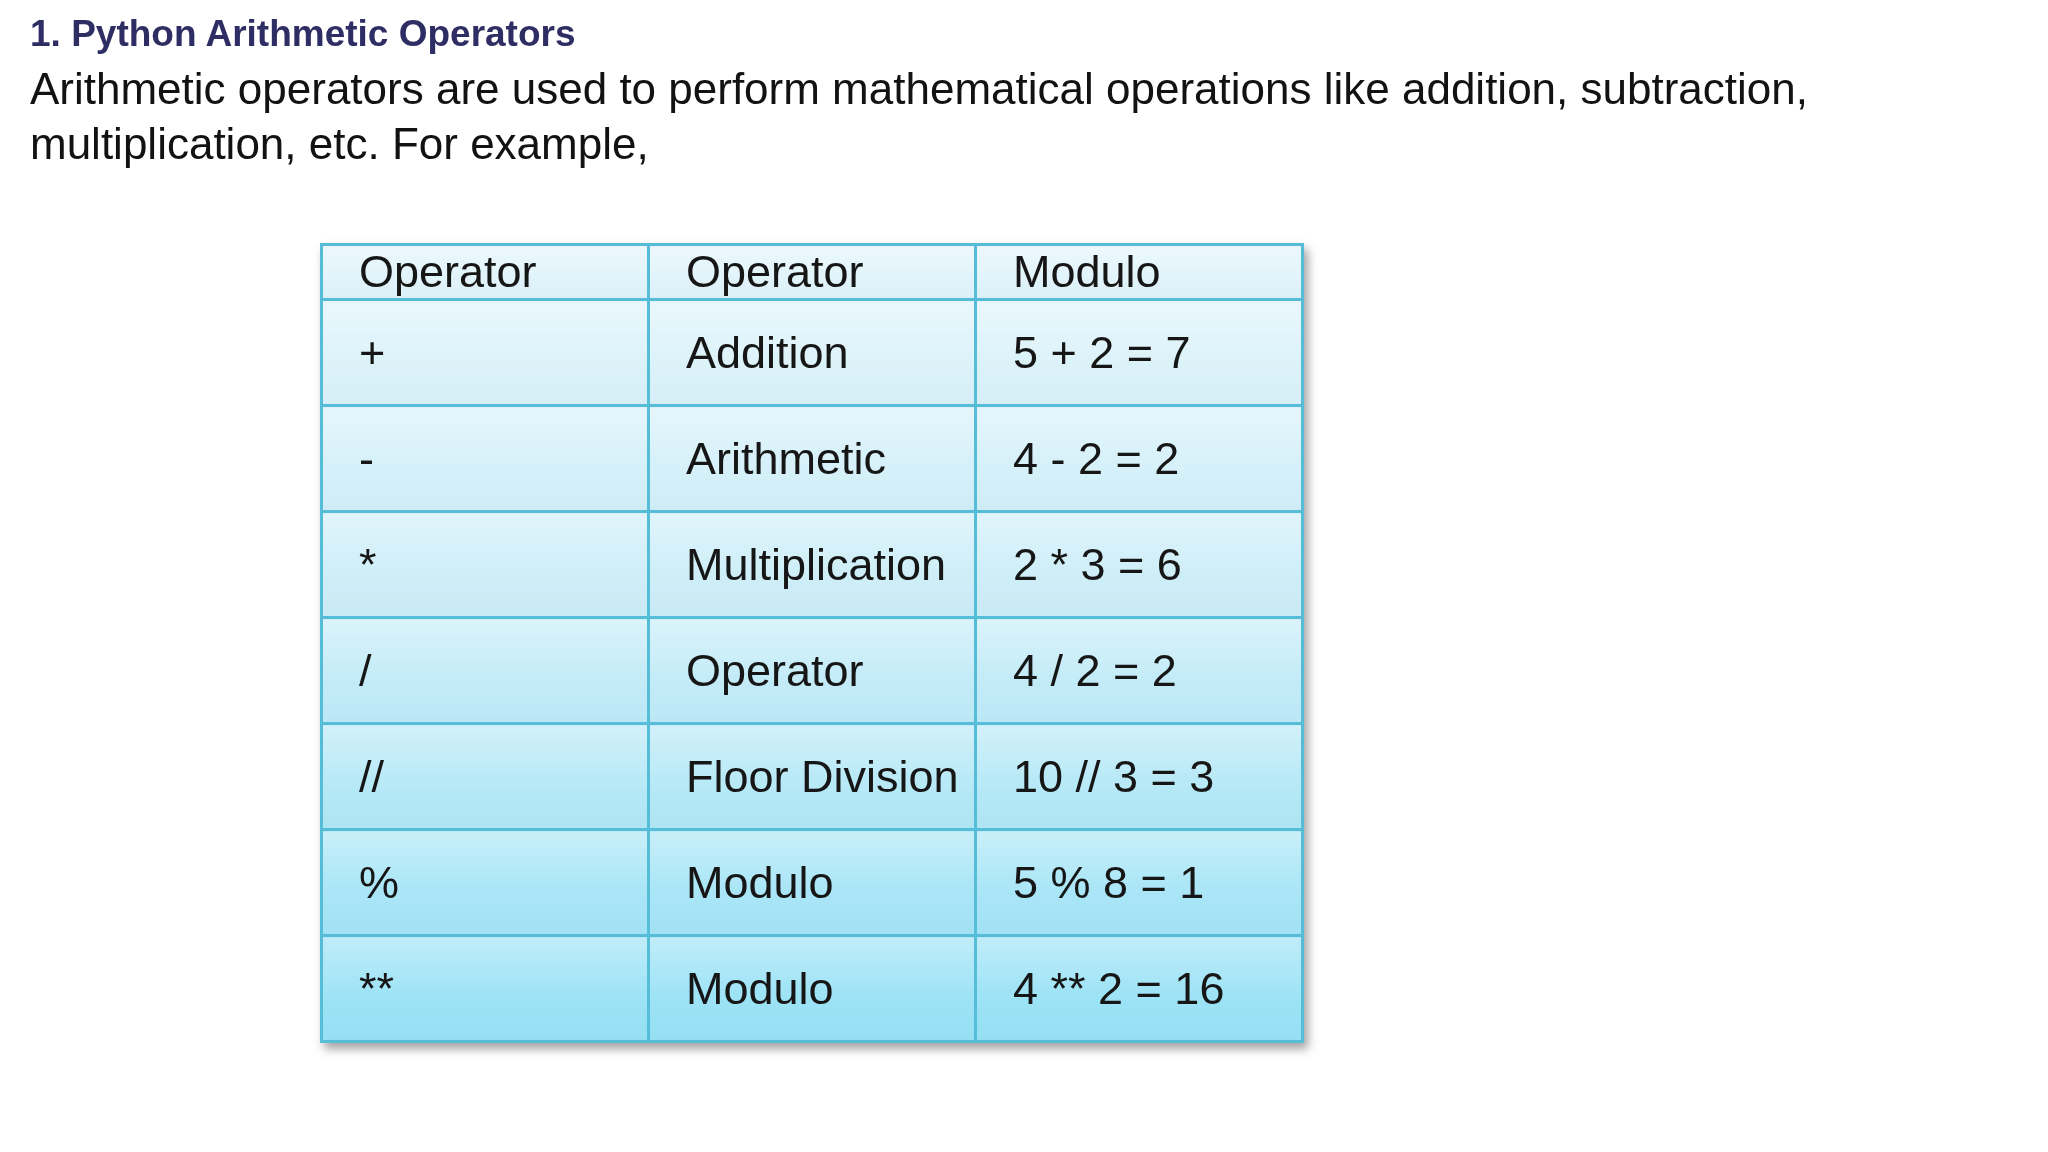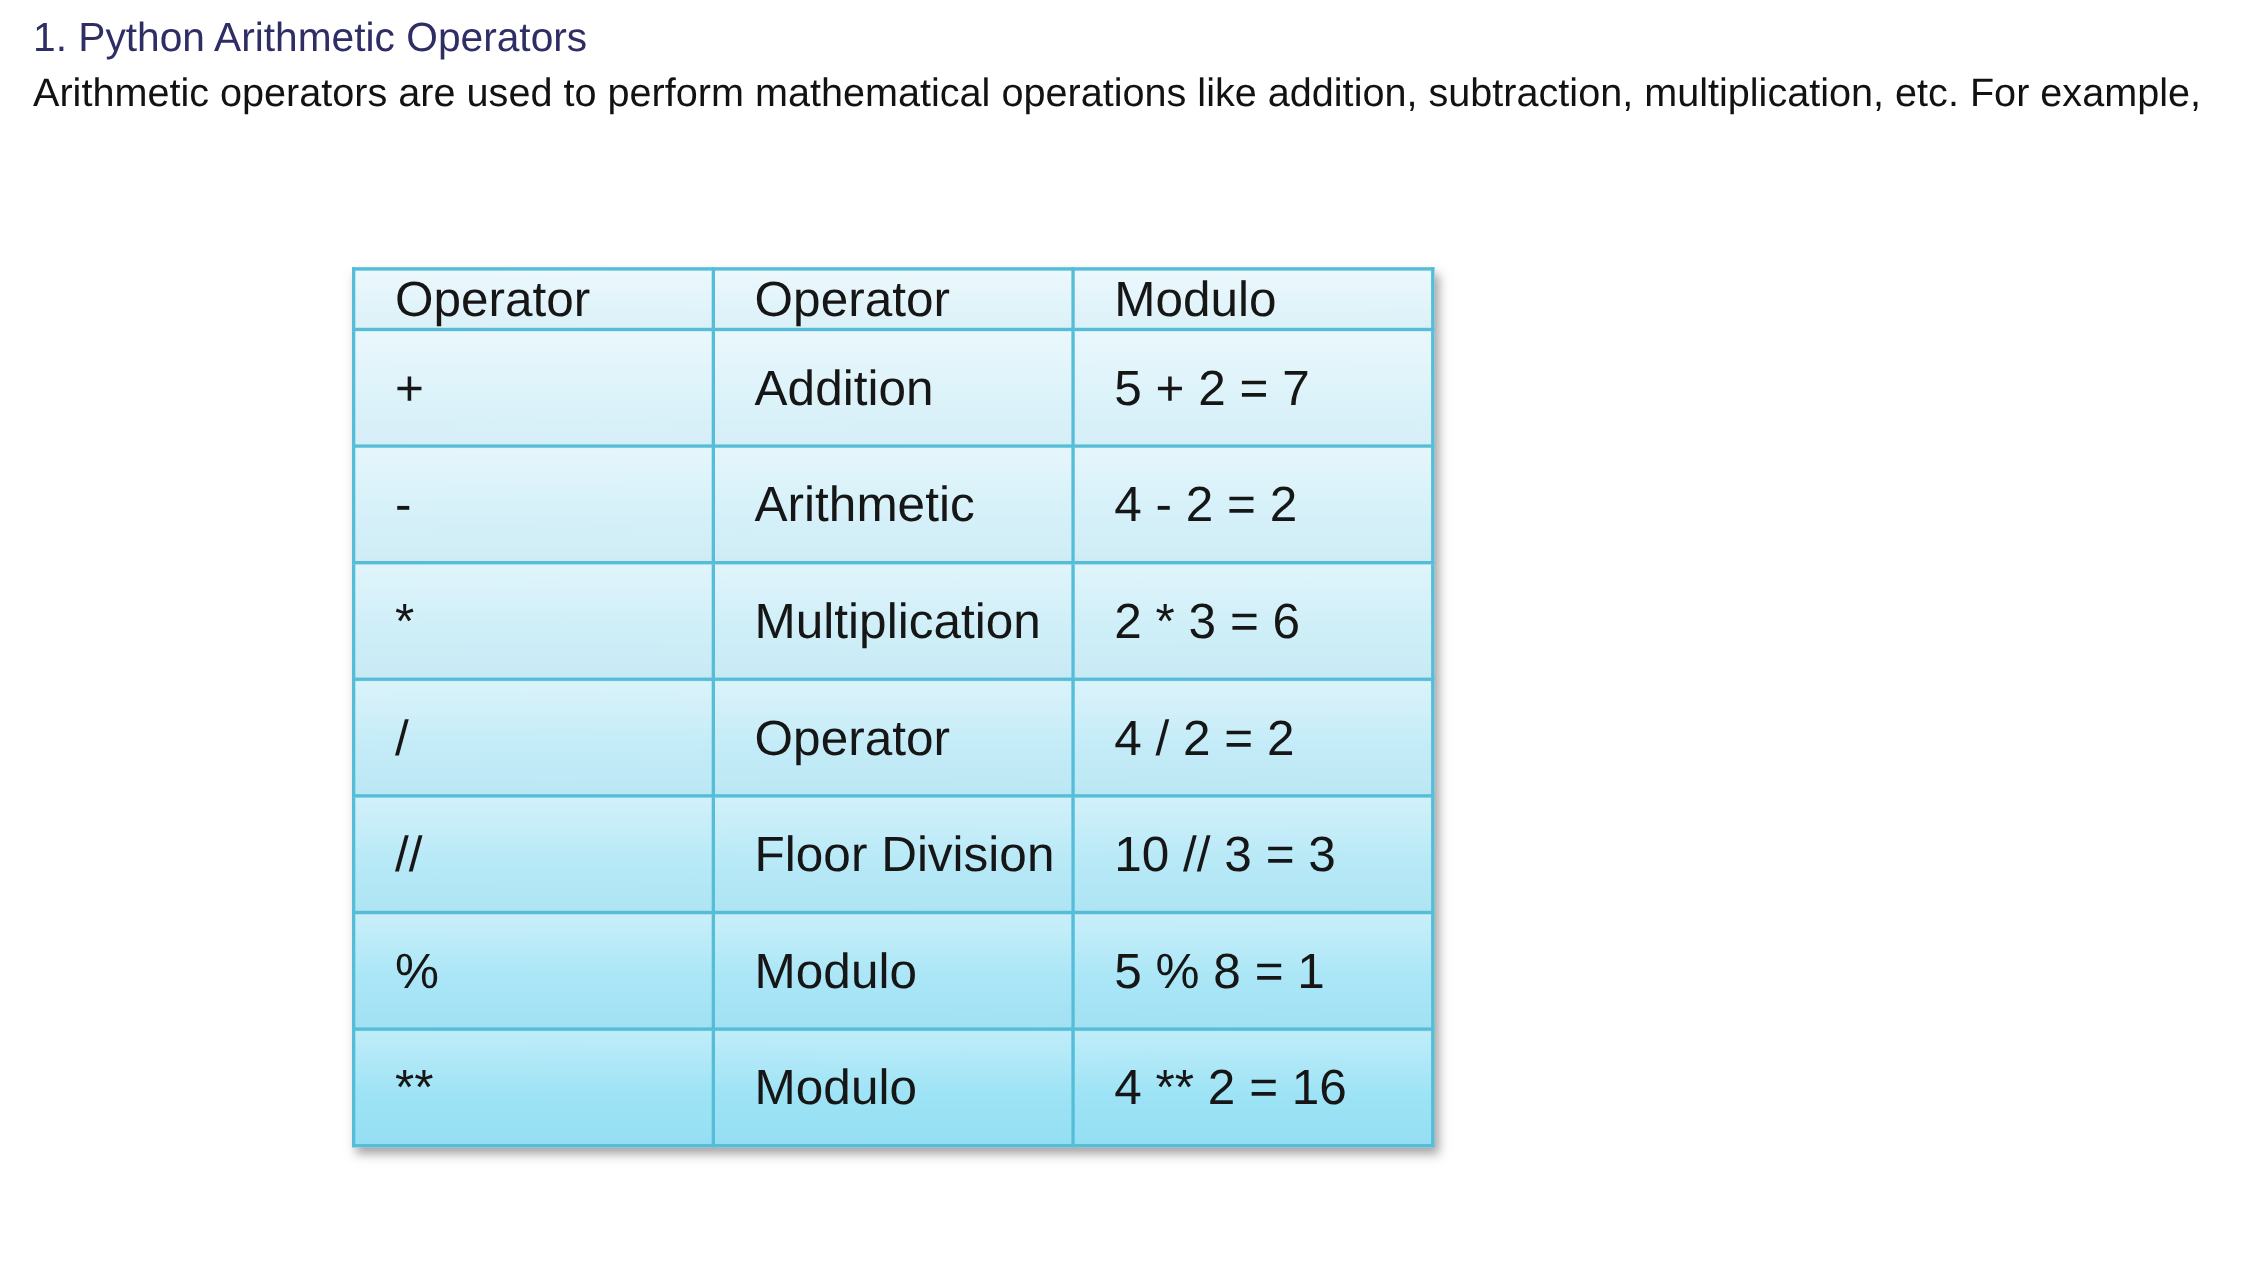--- a/index.html
+++ b/index.html
@@ -18,26 +18,26 @@
   .text-block {
     position: absolute;
     left: 30px;
     top: 12px;
     width: 1988px;
   }
   .page-heading {
     margin: 0 0 6px 0;
     font-size: 37px;
     line-height: 1.2;
-    font-weight: 400;
+    font-weight: 700;
     color: #2E2D64;
   }
   .intro-paragraph {
     margin: 0;
-    font-size: 36px;
+    font-size: 44px;
     line-height: 1.23;
     color: #121212;
   }
   .operators-table {
     position: absolute;
     left: 320px;
     top: 243px;
     width: 984px;
     height: 800px;
     border-collapse: collapse;

